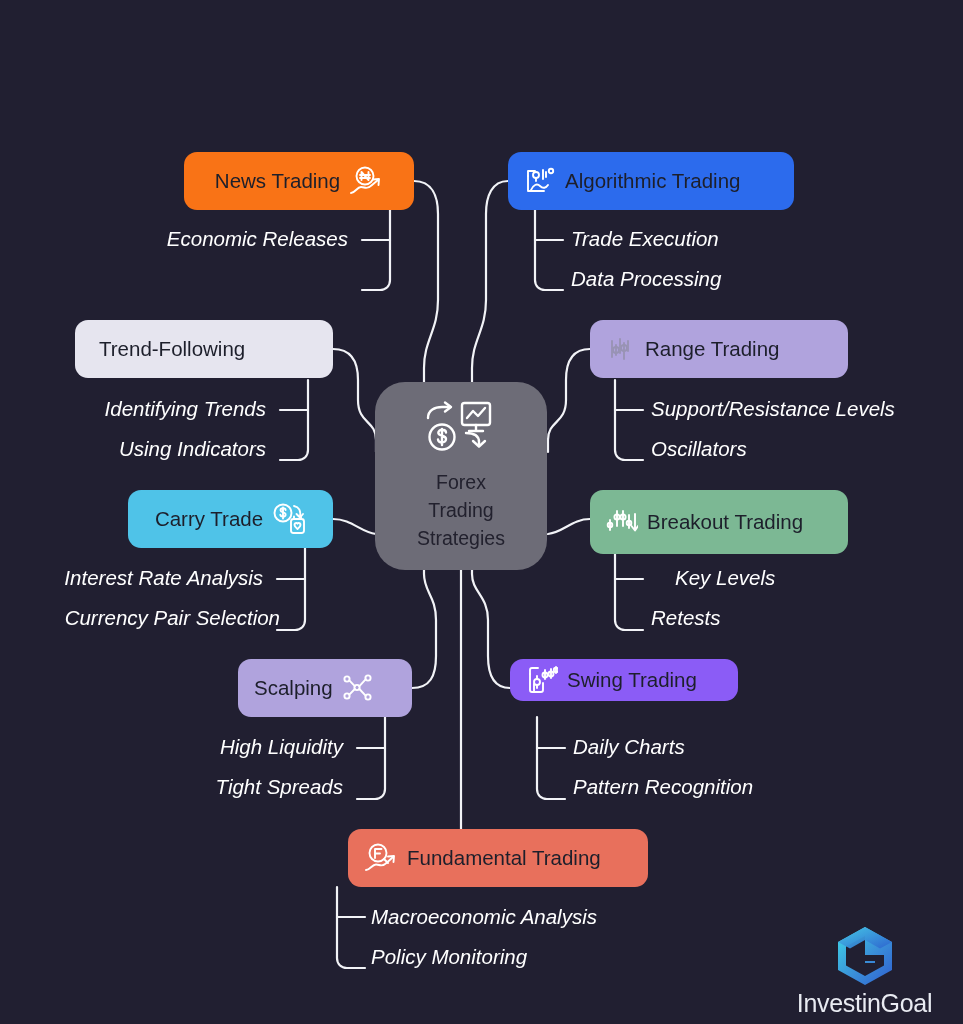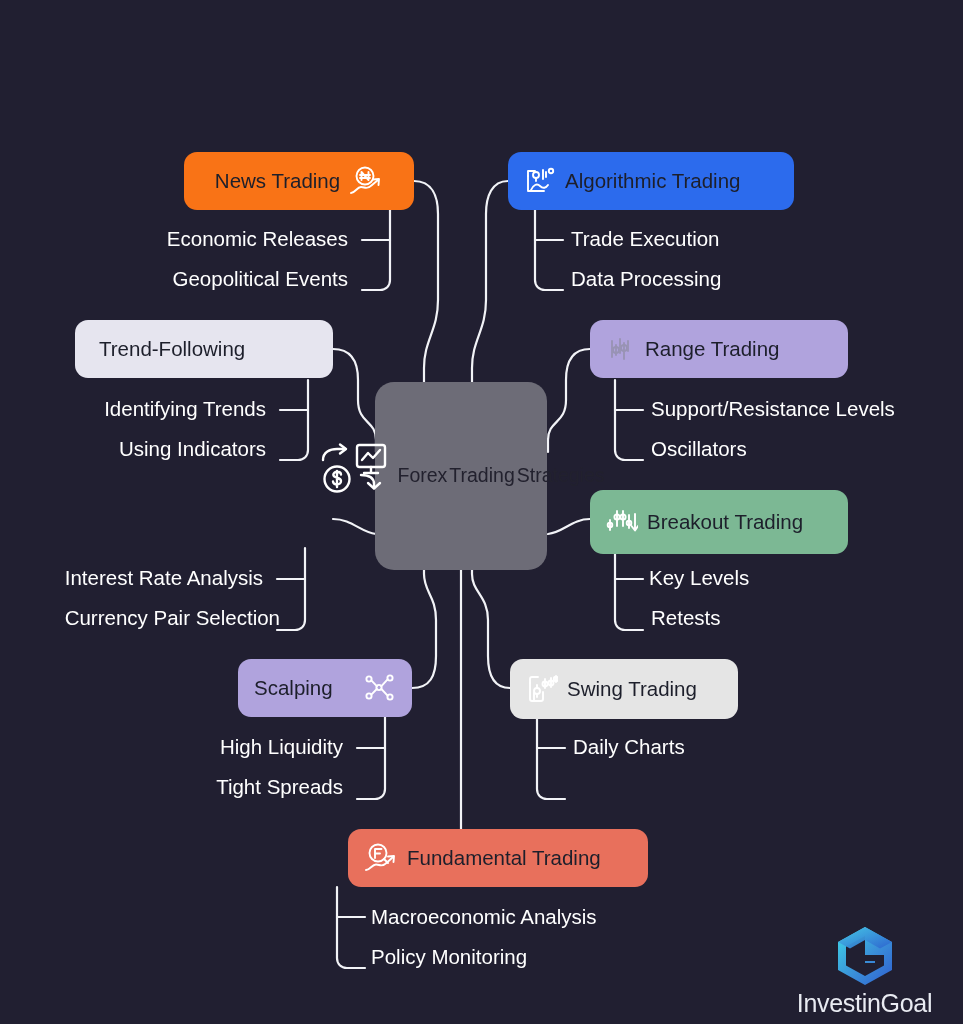--- a/index.html
+++ b/index.html
@@ -34,36 +34,37 @@
     color: #1d1f2b;
     font-size: 20.5px;
     white-space: nowrap;
   }
   .node .ico { display: flex; align-items: center; justify-content: center; flex: none; }
   .node .ico svg { display: block; }
 
   #center-node {
     position: absolute;
     left: 375px; top: 382px; width: 172px; height: 188px;
-    background: #6d6c77; border-radius: 19px;
-    display: flex; 
+    background: #6d6c77; border-radius: 30px;
+    display: flex; flex-direction: column;
     align-items: center; justify-content: center;
     gap: 2px;
   }
   #center-node .c-ico { margin-bottom: 10px; }
   #center-node .c-line {
     color: #22212e; font-size: 19.5px; line-height: 1.32;
     text-align: center;
   }
 
   .sub {
     position: absolute;
     color: #ffffff;
     font-size: 20.5px;
     white-space: nowrap;
+    font-style: italic;
   }
   .sub.r { text-align: right; }
 
   #logo { position: absolute; left: 772px; top: 925px; width: 185px; text-align: center; }
   #logo .mark { display: flex; justify-content: center; }
   #logo .word {
     margin-top: 2px;
     font-size: 25px; color: #e9ebf2; letter-spacing: -0.3px;
   }
 </style>
@@ -150,21 +151,20 @@
           <circle cx="16" cy="10" r="8.5"></circle>
           <path d="M12.5,14 L12.5,6 L19.5,14 L19.5,6"></path>
           <path d="M11,9 L21,9 M11,12 L21,12"></path>
           <path d="M2,27 C6,27 8,21 12,21 C16,21 18,24 23,19 L29,14"></path>
           <path d="M24,13.5 L30,13 L29.5,19"></path>
         </g>
       </svg>
     </span>
   </div>
   <div class="sub r" style="left:0px; top:227px; width:348px;">Economic Releases</div>
-  <div class="sub r" style="left:0px; top:267px; width:348px;">Geopolitical Events</div>
 
   <div class="node" style="left:508px; top:152px; width:286px; height:58px; background:#2c6bed;">
     <span class="ico">
       <svg width="32" height="30" viewBox="0 0 32 30">
         <g fill="none" stroke="#ffffff" stroke-width="1.9" stroke-linecap="round" stroke-linejoin="round">
           <path d="M4,10 L4,25 L20,25"></path>
           <path d="M4,10 L4,5 L11,5"></path>
           <circle cx="12" cy="9" r="3"></circle>
           <path d="M12,12 L12,15"></path>
           <path d="M19,4 L19,13 M22,6 L22,11"></path>
@@ -192,20 +192,36 @@
           <circle cx="10" cy="15" r="3"></circle>
           <circle cx="18" cy="13" r="3"></circle>
         </g>
       </svg>
     </span>
     <span>Range Trading</span>
   </div>
   <div class="sub" style="left:651px; top:397px;">Support/Resistance Levels</div>
   <div class="sub" style="left:651px; top:437px;">Oscillators</div>
 
+  <div class="node" style="left:128px; top:490px; width:205px; height:58px; background:#4fc3e8; justify-content:center;">
+    <span>Carry Trade</span>
+    <span class="ico">
+      <svg width="34" height="32" viewBox="0 0 34 32">
+        <g fill="none" stroke="#ffffff" stroke-width="1.9" stroke-linecap="round" stroke-linejoin="round">
+          <circle cx="11" cy="10" r="8.5"></circle>
+          <path d="M11,4.5 L11,15.5 M13.6,7 C13.6,5.8 12.4,5.3 11,5.3 C9.6,5.3 8.5,6 8.5,7.3 C8.5,9.8 13.6,8.8 13.6,11.4 C13.6,12.8 12.4,13.6 11,13.6 C9.5,13.6 8.3,12.9 8.3,11.6"></path>
+          <path d="M22,3 C27,4 29,8 28,13"></path>
+          <path d="M24.5,11 L28,14.5 L31,11"></path>
+          <rect x="19" y="16" width="13" height="14" rx="2.5"></rect>
+          <path d="M22,16 L22,13.5 M29,16 L29,13.5"></path>
+          <path d="M25.5,26 C24,24.5 22.5,23.5 22.5,22 C22.5,20.8 23.4,20 24.4,20 C25,20 25.3,20.3 25.5,20.7 C25.7,20.3 26,20 26.6,20 C27.6,20 28.5,20.8 28.5,22 C28.5,23.5 27,24.5 25.5,26 Z"></path>
+        </g>
+      </svg>
+    </span>
+  </div>
   <div class="sub r" style="left:0px; top:566px; width:263px;">Interest Rate Analysis</div>
   <div class="sub r" style="left:17px; top:606px; width:263px;padding-left:31px;">Currency Pair Selection</div>
 
   <div class="node" style="left:590px; top:490px; width:258px; height:64px; background:#7cb894;">
     <span class="ico">
       <svg width="32" height="28" viewBox="0 0 32 28">
         <g fill="none" stroke="#ffffff" stroke-width="1.9" stroke-linecap="round" stroke-linejoin="round">
           <path d="M4,12 L4,22"></path>
           <circle cx="4" cy="17" r="2.3"></circle>
           <path d="M11,3 L11,18"></path>
@@ -213,63 +229,64 @@
           <path d="M17,3 L17,18"></path>
           <circle cx="17" cy="9" r="2.6"></circle>
           <path d="M23,7 L23,20"></path>
           <circle cx="23" cy="15" r="2.3"></circle>
           <path d="M29,6 L29,22 M25.5,18 L29,22.5 L32,18"></path>
         </g>
       </svg>
     </span>
     <span>Breakout Trading</span>
   </div>
-  <div class="sub" style="left:649px; top:566px;">Key Levels</div>
+  <div class="sub" style="left:675px; top:566px;">Key Levels</div>
   <div class="sub" style="left:651px; top:606px;">Retests</div>
 
-  <div class="node" style="left:238px; top:659px; width:174px; height:58px; background:#b0a3dd; justify-content:space-between;">
+  <div class="node" style="left:238px; top:659px; width:174px; height:58px; background:#b0a3dd; justify-content:flex-start;">
     <span>Scalping</span>
     <span class="ico">
       <svg width="32" height="30" viewBox="0 0 32 30">
         <g fill="none" stroke="#ffffff" stroke-width="1.9" stroke-linecap="round" stroke-linejoin="round">
           <circle cx="5" cy="6" r="2.6"></circle>
           <circle cx="5" cy="23" r="2.6"></circle>
           <circle cx="15" cy="14.5" r="2.6"></circle>
           <circle cx="26" cy="5" r="2.6"></circle>
           <circle cx="26" cy="24" r="2.6"></circle>
           <path d="M7.3,7.4 L12.8,13.2 M7.3,21.6 L12.8,16"></path>
           <path d="M17.4,13.2 L23.6,6.3 M17.4,16 L23.6,22.7"></path>
         </g>
       </svg>
     </span>
   </div>
   <div class="sub r" style="left:0px; top:735px; width:343px;">High Liquidity</div>
   <div class="sub r" style="left:0px; top:775px; width:343px;">Tight Spreads</div>
 
-  <div class="node" style="left:510px; top:659px; width:228px; height:60px; background:#e5e5e5;">
+  <div class="node" style="left:510px; top:659px; width:228px; height:42px; background:#8b5cf6;">
     <span class="ico">
       <svg width="32" height="30" viewBox="0 0 32 30">
         <g fill="none" stroke="#ffffff" stroke-width="1.9" stroke-linecap="round" stroke-linejoin="round">
           <path d="M4,9 L4,25 C4,26.4 5,27 6,27 L15,27 C16,27 17,26.4 17,25 L17,18"></path>
           <path d="M4,9 L4,5 C4,3.6 5,3 6,3 L12,3"></path>
           <path d="M8,19 L8,26"></path>
           <circle cx="11" cy="17" r="3"></circle>
           <path d="M11,11 L11,14 M11,20 L11,23"></path>
           <path d="M19,5 L19,14"></path>
           <circle cx="19" cy="10" r="2.5"></circle>
           <path d="M25,4 L25,13"></path>
           <circle cx="25" cy="9" r="2.5"></circle>
           <path d="M30,2 L30,8"></path>
           <circle cx="30" cy="5" r="2.2"></circle>
         </g>
       </svg>
     </span>
     <span>Swing Trading</span>
   </div>
   <div class="sub" style="left:573px; top:735px;">Daily Charts</div>
+  <div class="sub" style="left:573px; top:775px;">Pattern Recognition</div>
 
   <div class="node" style="left:311px; top:829px; width:300px; height:58px; background:#e8705c;margin-left:37px;">
     <span class="ico">
       <svg width="34" height="30" viewBox="0 0 34 30">
         <g fill="none" stroke="#ffffff" stroke-width="1.9" stroke-linecap="round" stroke-linejoin="round">
           <circle cx="14" cy="10" r="8.5"></circle>
           <path d="M11,15 L11,6 L17.5,6 M11,10.5 L16,10.5"></path>
           <path d="M20,16 L24,20"></path>
           <path d="M2,27 C6,27 8,21.5 12,21.5 C16,21.5 18,24.5 23,19.5 L29,14"></path>
           <path d="M24,13.5 L30,13 L29.5,19"></path>

